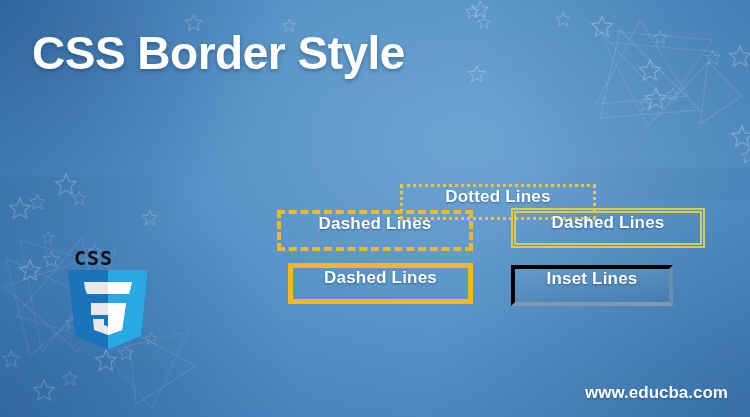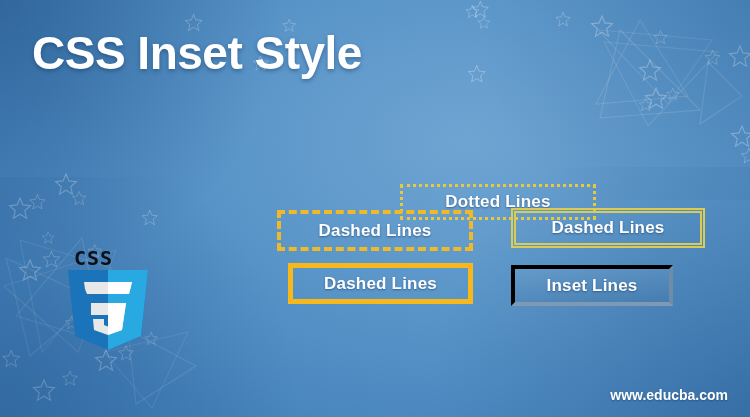--- a/index.html
+++ b/index.html
@@ -94,21 +94,21 @@
     letter-spacing: 1px;
     color: #0d0f14;
     line-height: 1;
   }
   .logo-shield { position: absolute; left: 4px; top: 22px; }
 
   
   .box {
     position: absolute;
     display: flex;
-    align-items: center;
+    align-items: flex-start;
     justify-content: center;
     color: #ffffff;
     font-size: 17px;
     font-weight: bold;
     letter-spacing: 0.2px;
     text-shadow: 0 1px 2px rgba(12,46,86,0.50);
     white-space: nowrap;
   }
 
   .box-dotted {
@@ -144,21 +144,21 @@
     border-right-color: #6e8ca8;
     border-bottom-color: #7d99b3;
     background: linear-gradient(180deg, rgba(255,255,255,0.06), rgba(10,40,70,0.06));
   }
 
   
   .footer {
     position: absolute;
     right: 22px;
     bottom: 14px;
-    font-size: 14px;
+    font-size: 17px;
     font-weight: bold;
     color: #ffffff;
     text-shadow: 0 1px 2px rgba(12,46,86,0.45);
   }
 </style>
 </head>
 <body>
 
 <div class="slide">
 
@@ -231,21 +231,21 @@
         <use href="#star5" x="648" y="384" transform="scale(0.58) translate(560,420)"></use>
       </g>
     </svg>
   </div>
 
   <div class="corner-shade-tl"></div>
   <div class="corner-shade-tr"></div>
   <div class="corner-shade-bl"></div>
   <div class="corner-shade-br"></div>
 
-  <h1 class="title">CSS Inset Style</h1>
+  <h1 class="title">CSS Border Style</h1>
 
   <div class="logo">
     <div class="logo-word">CSS</div>
     <svg class="logo-shield" width="84" height="82" viewBox="0 0 84 82" xmlns="http://www.w3.org/2000/svg">
       <polygon points="2,0 82,0 75,66 42,80 9,66" fill="#1b73ba"></polygon>
       <polygon points="42,0 82,0 75,66 42,80" fill="#29a9e1"></polygon>
       <g fill="#e8e8e8">
         <path d="M42,12 L66,12 L63,24 L42,24 Z"></path>
         <path d="M18,12 L42,12 L42,24 L21,24 L19,19 Z"></path>
         <path d="M25,33 L60,33 L56,60 L42,65 L28,60 L27,49 L38,49 L38,55 L43,57 L48,55 L49,45 L25,45 Z"></path>

